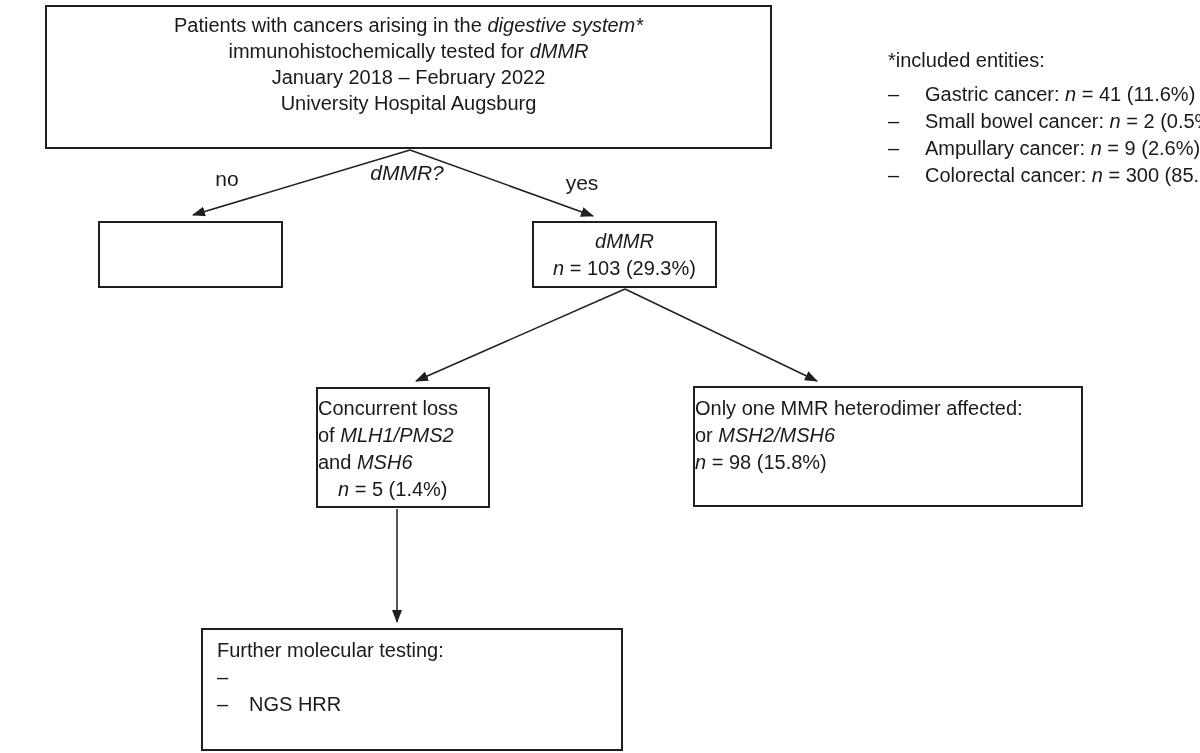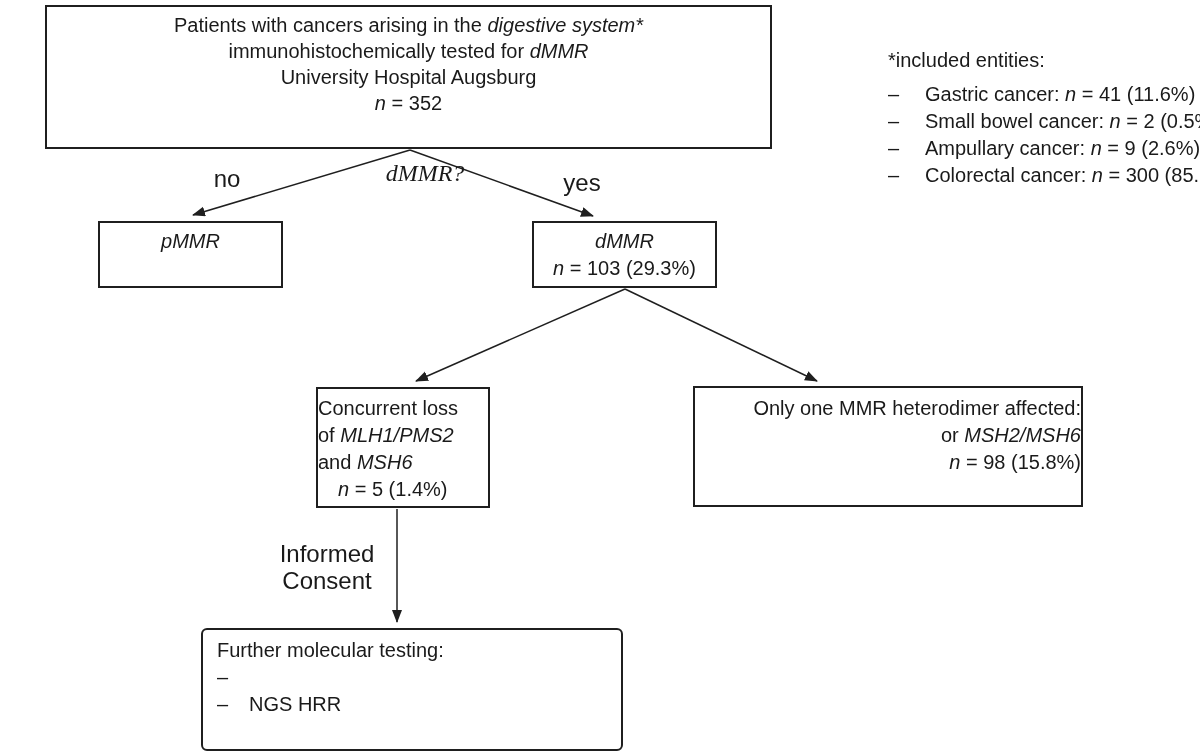--- a/index.html
+++ b/index.html
@@ -42,45 +42,45 @@
     left: 492px; top: 221px; width: 185px; height: 67px;
     padding-top: 5px; line-height: 27px; text-align: center;
   }
   #concurrent-box {
     left: 276px; top: 387px; width: 174px; height: 121px;
     padding: 6px 0 0 0; line-height: 27px; text-align: left;
   }
   #concurrent-box .indent { padding-left: 20px; }
   #single-box {
     left: 653px; top: 386px; width: 390px; height: 121px;
-    padding-top: 7px; line-height: 27px; text-align: right;
+    padding-top: 7px; line-height: 27px; text-align: left;
   }
   #single-box .indent { }
   #further-box {
     left: 161px; top: 628px; width: 422px; height: 123px;
-    padding: 7px 0 16px 14px; line-height: 27px; text-align: left; border-radius: 6px;
+    padding: 7px 0 16px 14px; line-height: 27px; text-align: left;
   }
   .bullet { display: flex; align-items: flex-start; }
   .bullet .dash { display: inline-block; width: 32px; flex: 0 0 32px; }
   #entities-list {
     position: absolute;
     left: 848px; top: 47px; width: 356px;
     font-size: 20px; line-height: 27px;
   }
   #entities-list .items { margin-top: 7px; }
   #entities-list .entity-row { display: flex; }
   #entities-list .dash { display: inline-block; width: 37px; flex: 0 0 37px; }
   .edge-label {
     position: absolute;
-    font-size: 24px;
+    font-size: 21px;
     line-height: 26px;
     text-align: center;
   }
   #label-no  { left: 155px; top: 166px; width: 64px; }
-  #label-question { left: 333px; top: 160px; width: 104px; font-family: Liberation Serif, serif; }
+  #label-question { left: 315px; top: 160px; width: 104px; }
   #label-yes { left: 510px; top: 170px; width: 64px; }
   #label-consent { left: 232px; top: 540px; width: 110px; line-height: 27px; }
   #arrow-layer {
     position: absolute;
     left: 0; top: 0;
     width: 1200px; height: 753px;
     pointer-events: none;
   }
   #arrow-layer line { stroke: #1f1f1f; stroke-width: 1.5; }
 </style>
@@ -98,22 +98,22 @@
     <line x1="370" y1="150" x2="153" y2="215" marker-end="url(#ah)"></line>
     <line x1="370" y1="150" x2="553" y2="216" marker-end="url(#ah)"></line>
     <line x1="585" y1="289" x2="376" y2="381" marker-end="url(#ah)"></line>
     <line x1="585" y1="289" x2="777" y2="381" marker-end="url(#ah)"></line>
     <line x1="357" y1="509" x2="357" y2="622" marker-end="url(#ah)"></line>
   </svg>
 
   <div class="box" id="top-box">
     <div class="line"><span>Patients with cancers arising in the </span><span class="it">digestive system*</span></div>
     <div class="line"><span>immunohistochemically tested for </span><span class="it">dMMR</span></div>
+    <div class="line"><span>January 2018 – February 2022</span></div>
     <div class="line"><span>University Hospital Augsburg</span></div>
-    <div class="line"><span class="it">n</span><span> = 352</span></div>
   </div>
 
   <div id="entities-list">
     <div class="line">*included entities:</div>
     <div class="items">
       <div class="entity-row">
         <span class="dash">–</span>
         <span class="line"><span>Gastric cancer: </span><span class="it">n</span><span> = 41 (11.6%)</span></span>
       </div>
       <div class="entity-row">
@@ -129,45 +129,40 @@
         <span class="line"><span>Colorectal cancer: </span><span class="it">n</span><span> = 300 (85.2%)</span></span>
       </div>
     </div>
   </div>
 
   <div class="edge-label" id="label-no">no</div>
   <div class="edge-label" id="label-question"><span class="it">dMMR?</span></div>
   <div class="edge-label" id="label-yes">yes</div>
 
   <div class="box" id="pmmr-box">
-    <div class="line"><span class="it">pMMR</span></div>
   </div>
 
   <div class="box" id="dmmr-box">
     <div class="line"><span class="it">dMMR</span></div>
     <div class="line"><span class="it">n</span><span> = 103 (29.3%)</span></div>
   </div>
 
   <div class="box" id="concurrent-box">
     <div class="line"><span>Concurrent loss</span></div>
     <div class="line"><span>of </span><span class="it">MLH1/PMS2</span></div>
     <div class="line"><span>and </span><span class="it">MSH6</span></div>
     <div class="line indent"><span class="it">n</span><span> = 5 (1.4%)</span></div>
   </div>
 
   <div class="box" id="single-box">
     <div class="line"><span>Only one MMR heterodimer affected:</span></div>
     <div class="line indent"><span>or  </span><span class="it">MSH2/MSH6</span></div>
     <div class="line"><span class="it">n</span><span> = 98 (15.8%)</span></div>
   </div>
 
-  <div class="edge-label" id="label-consent">
-    <div class="line">Informed</div>
-    <div class="line">Consent</div>
-  </div>
 
   <div class="box" id="further-box">
     <div class="line"><span>Further molecular testing:</span></div>
     <div class="bullet">
       <span class="dash">–</span>
     </div>
     <div class="bullet">
       <span class="dash">–</span>
       <div>
         <div class="line"><span>NGS HRR</span></div>

